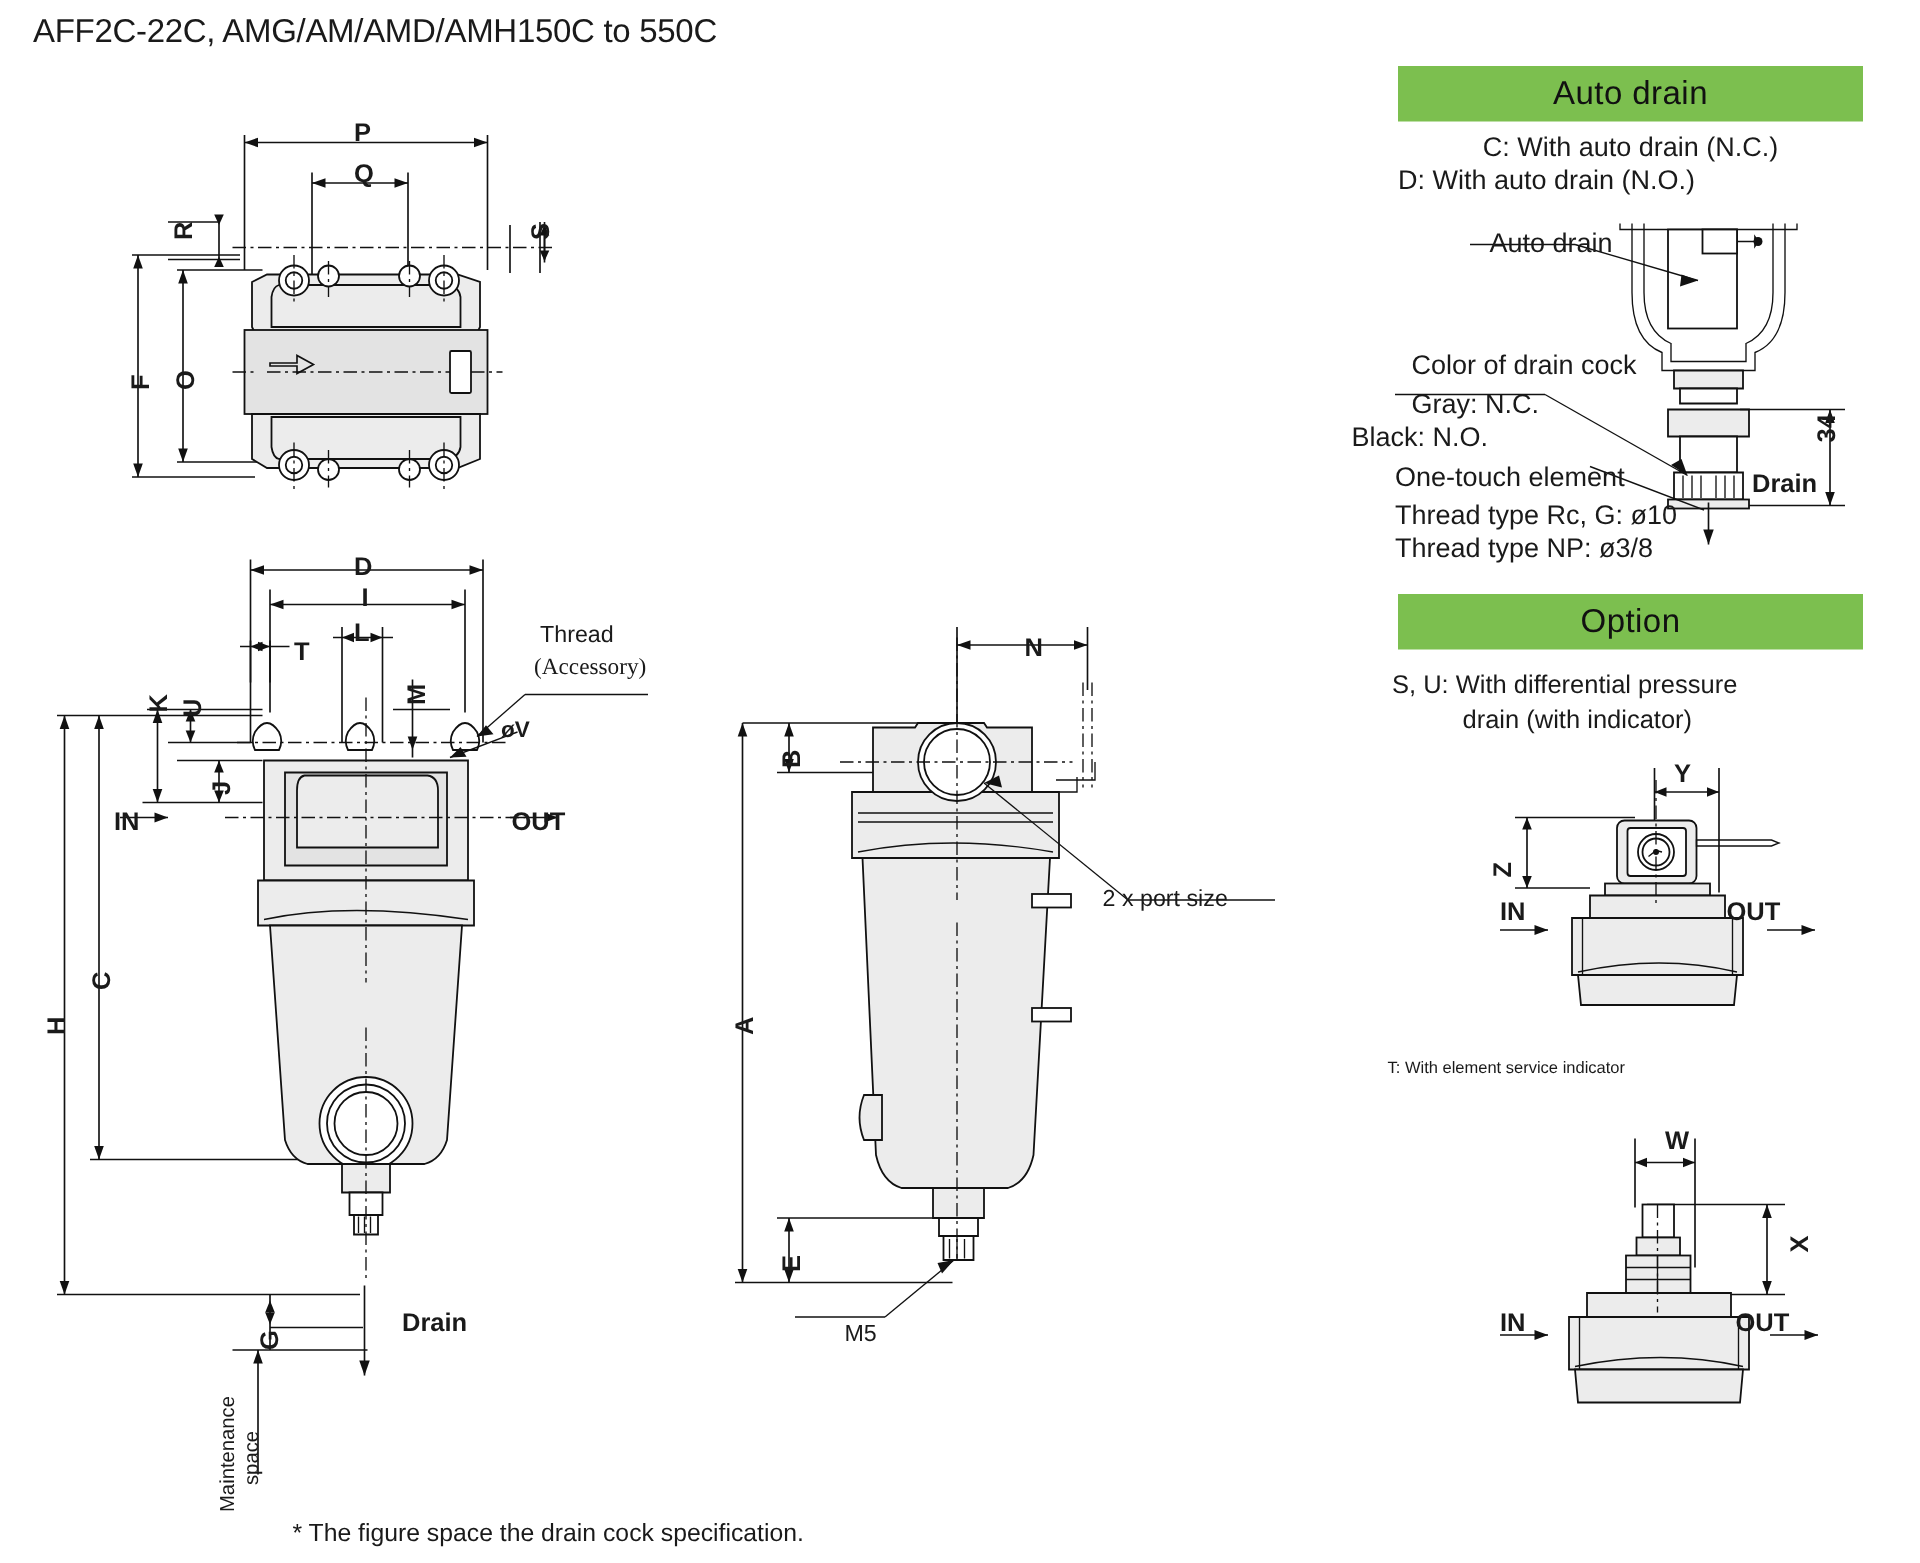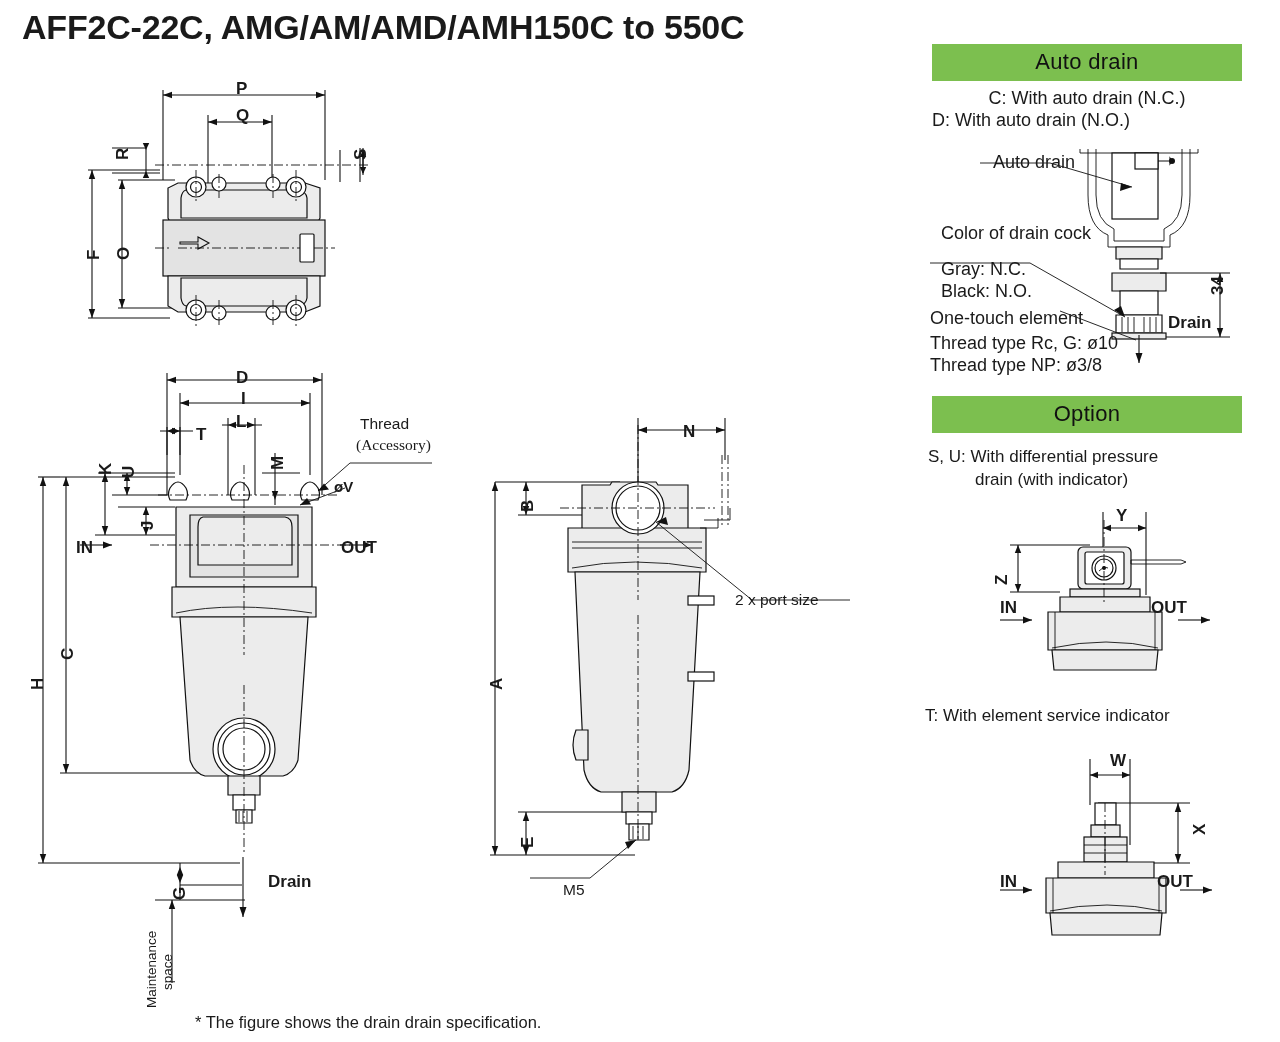--- a/index.html
+++ b/index.html
@@ -1,19 +1,19 @@
 <!DOCTYPE html>
 <html><head>
 <meta charset="utf-8">
 <style>
   html,body{margin:0;padding:0;background:#fff;}
   body{width:1280px;height:1042px;position:relative;
        font-family:"Liberation Sans",sans-serif;color:#1a1a1a;overflow:hidden;}
   .abs{position:absolute;}
-  #title{left:22px;top:8px;font-size:34px;font-weight:700;letter-spacing:-0.2px;white-space:nowrap;}
+  #title{left:22px;top:8px;font-size:22px;font-weight:400;letter-spacing:-0.2px;white-space:nowrap;}
   .dimlabel{font-size:17px;font-weight:bold;font-family:"Liberation Sans",sans-serif;}
   .rot90{transform:rotate(-90deg);transform-origin:left top;white-space:nowrap;}
   .txt{font-size:18px;white-space:nowrap;}
   .txt15{font-size:15.5px;white-space:nowrap;}
   .green-hdr{background:#7cbf4f;color:#111;text-align:center;font-size:22px;
              padding:5px 0 6px 0;letter-spacing:0.3px;}
   svg{display:block;overflow:visible;}
   .ln{stroke:#111;stroke-width:1.1;fill:none;}
   .lnthin{stroke:#111;stroke-width:0.9;fill:none;}
   .dash{stroke:#111;stroke-width:0.9;fill:none;stroke-dasharray:9 3 2 3;}
@@ -451,23 +451,23 @@
     <line x1="110" y1="128" x2="10" y2="128"></line>
     <path d="M205,182 l-4,-11 l-7,4 z" fill="#111" stroke="none"></path>
   </g>
 
   <g class="lnthin">
     <line x1="216" y1="205" x2="140" y2="176"></line>
   </g>
 </svg>
 </div>
 <div class="abs txt" style="left:993px;top:152px;">Auto drain</div>
-<div class="abs txt" style="left:941px;top:223px;">Color of drain cock</div>
+<div class="abs txt" style="left:941px;top:233px;">Color of drain cock</div>
 <div class="abs txt" style="left:941px;top:259px;">Gray: N.C.</div>
-<div class="abs txt" style="left:941px;top:281px;">Black: N.O.</div>
+<div class="abs txt" style="left:901px;top:281px;">Black: N.O.</div>
 <div class="abs txt" style="left:930px;top:308px;">One-touch element</div>
 <div class="abs txt" style="left:930px;top:333px;">Thread type Rc, G: ø10</div>
 <div class="abs txt" style="left:930px;top:355px;">Thread type NP: ø3/8</div>
 <div class="abs dimlabel rot90" style="left:1208px;top:295px;">34</div>
 <div class="abs dimlabel" style="left:1168px;top:313px;">Drain</div>
 
 <div class="abs green-hdr" style="left:932px;top:396px;width:310px;">Option</div>
 <div class="abs txt" style="left:928px;top:447px;font-size:17px;">S, U: With differential pressure</div>
 <div class="abs txt" style="left:975px;top:470px;font-size:17px;">drain (with indicator)</div>
 
@@ -517,21 +517,21 @@
   <g class="dash">
     <line x1="144" y1="20" x2="144" y2="105"></line>
   </g>
 </svg>
 </div>
 <div class="abs dimlabel" style="left:1116px;top:506px;">Y</div>
 <div class="abs dimlabel rot90" style="left:992px;top:585px;">Z</div>
 <div class="abs dimlabel" style="left:1000px;top:598px;">IN</div>
 <div class="abs dimlabel" style="left:1151px;top:598px;">OUT</div>
 
-<div class="abs txt" style="left:925px;top:706px;font-size:17px;">T: With element service indicator</div>
+<div class="abs txt" style="left:925px;top:706px;font-size:11px;">T: With element service indicator</div>
 
 <div class="abs" style="left:980px;top:745px;width:290px;height:190px;">
 <svg width="290" height="190" viewBox="0 0 290 190">
 
   <g class="ln">
     <line x1="110" y1="14" x2="110" y2="60"></line>
     <line x1="150" y1="14" x2="150" y2="100"></line>
     <line x1="110" y1="30" x2="150" y2="30"></line>
     <path d="M110,30 l8,-3.2 v6.4 z" fill="#111" stroke="none"></path>
     <path d="M150,30 l-8,-3.2 v6.4 z" fill="#111" stroke="none"></path>
@@ -570,13 +570,13 @@
   <g class="dash">
     <line x1="125" y1="58" x2="125" y2="130"></line>
   </g>
 </svg>
 </div>
 <div class="abs dimlabel" style="left:1110px;top:751px;">W</div>
 <div class="abs dimlabel rot90" style="left:1190px;top:835px;">X</div>
 <div class="abs dimlabel" style="left:1000px;top:872px;">IN</div>
 <div class="abs dimlabel" style="left:1157px;top:872px;">OUT</div>
 
-<div class="abs footnote" style="left:195px;top:1013px;">* The figure shows the drain drain specification.</div>
+<div class="abs footnote" style="left:195px;top:1013px;">* The figure space the drain cock specification.</div>
 
 </body></html>

